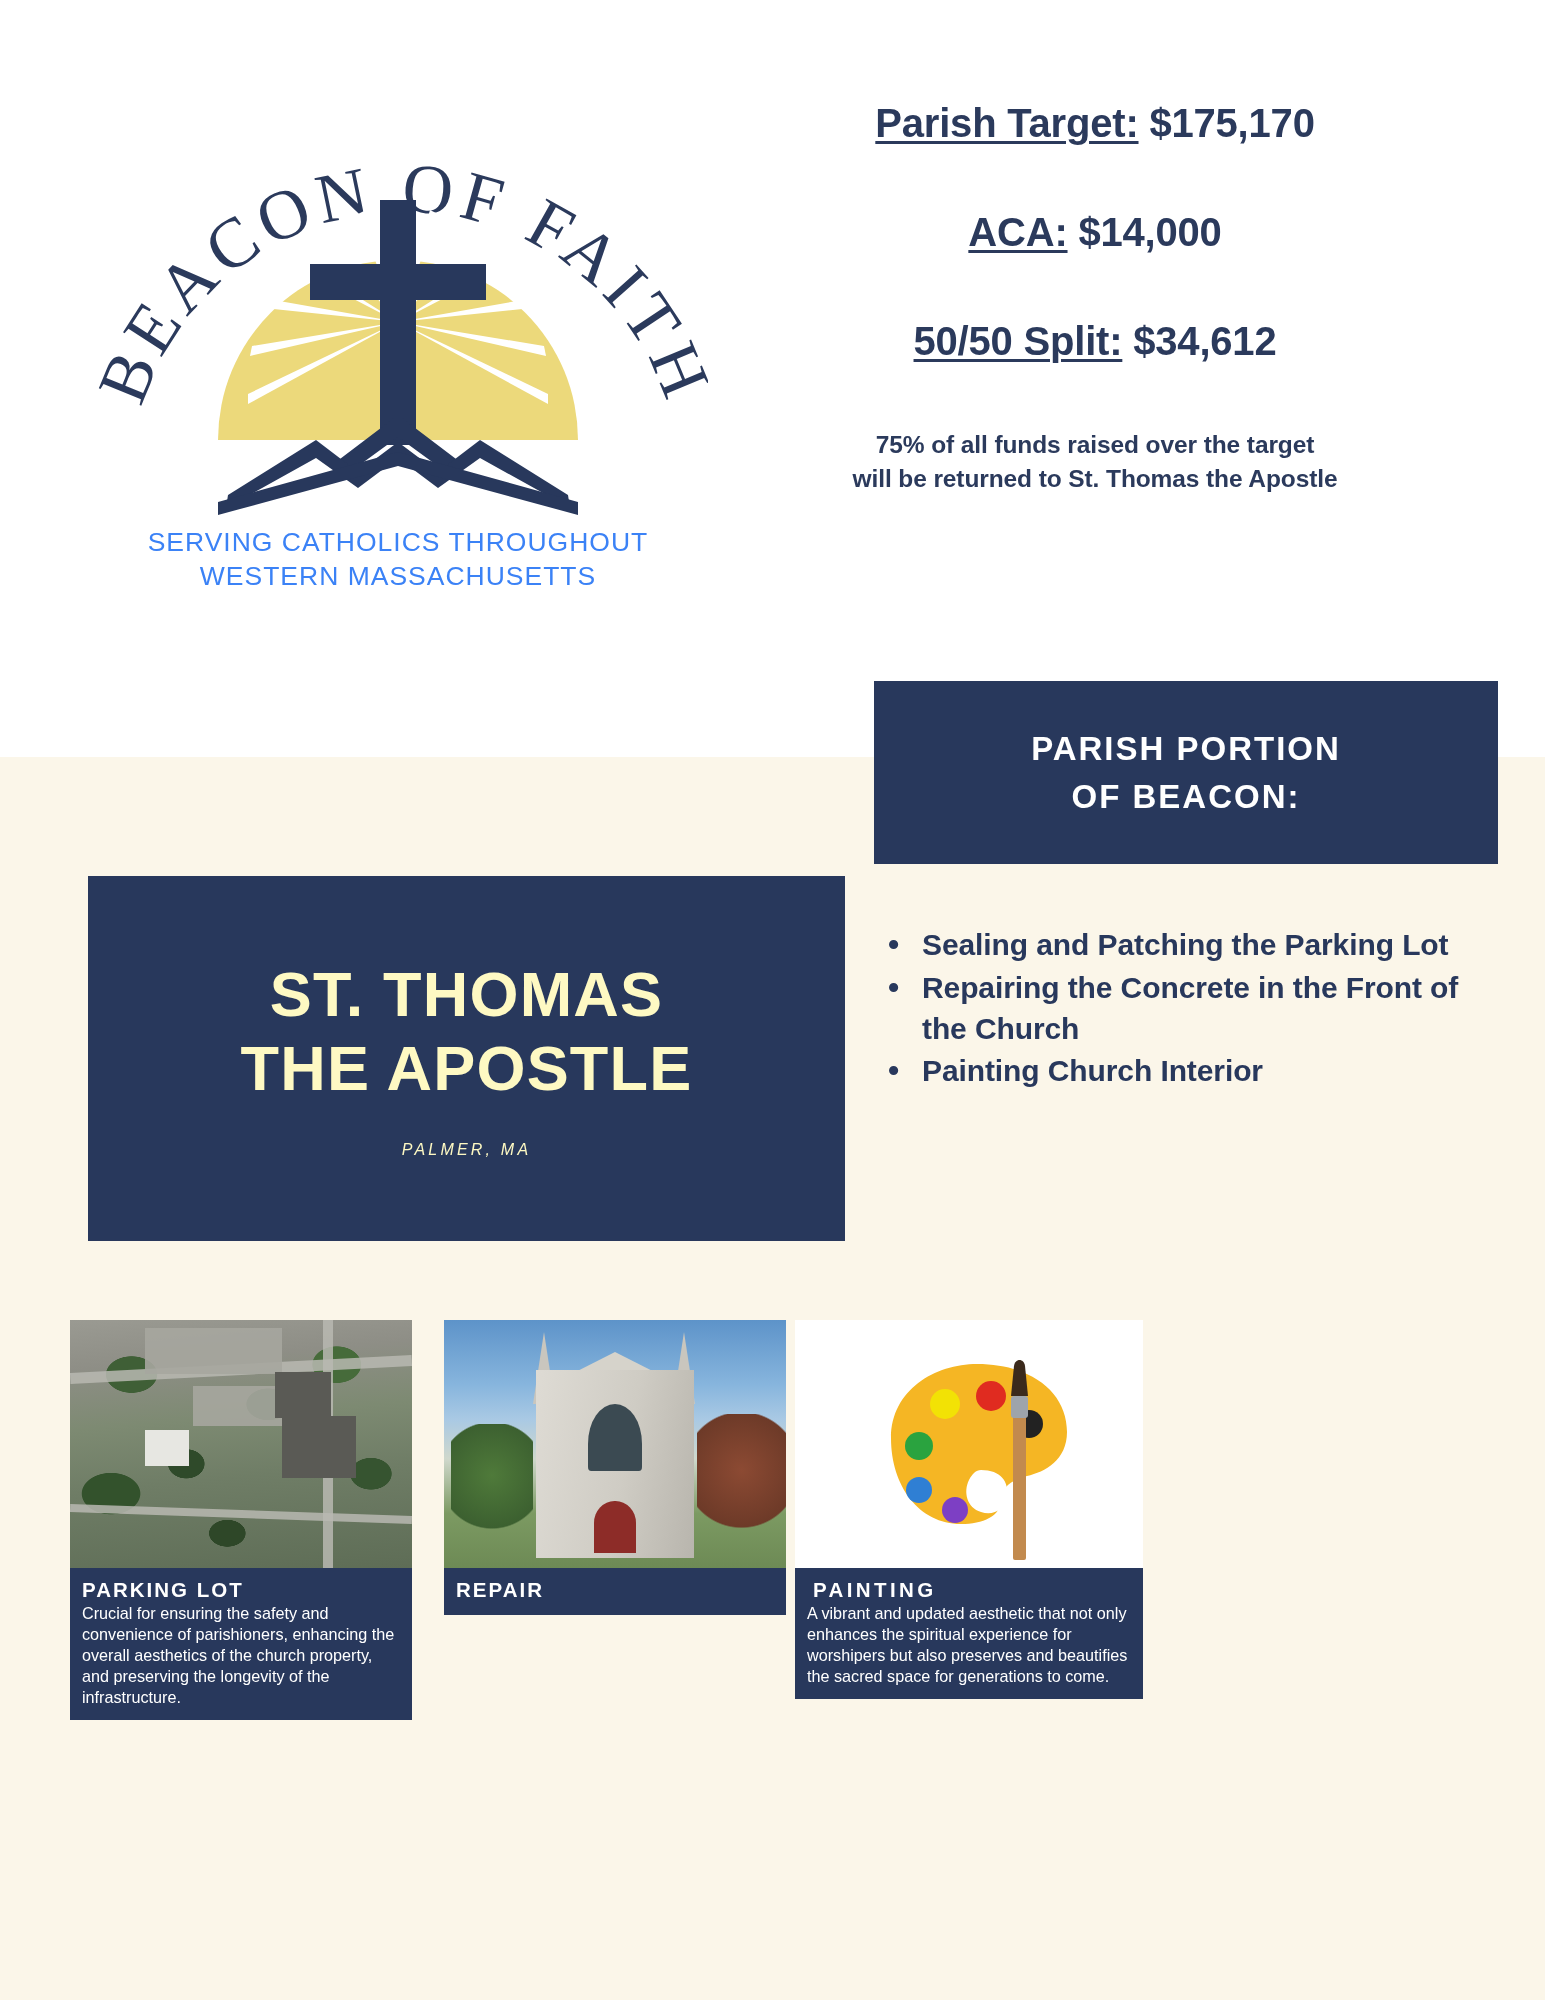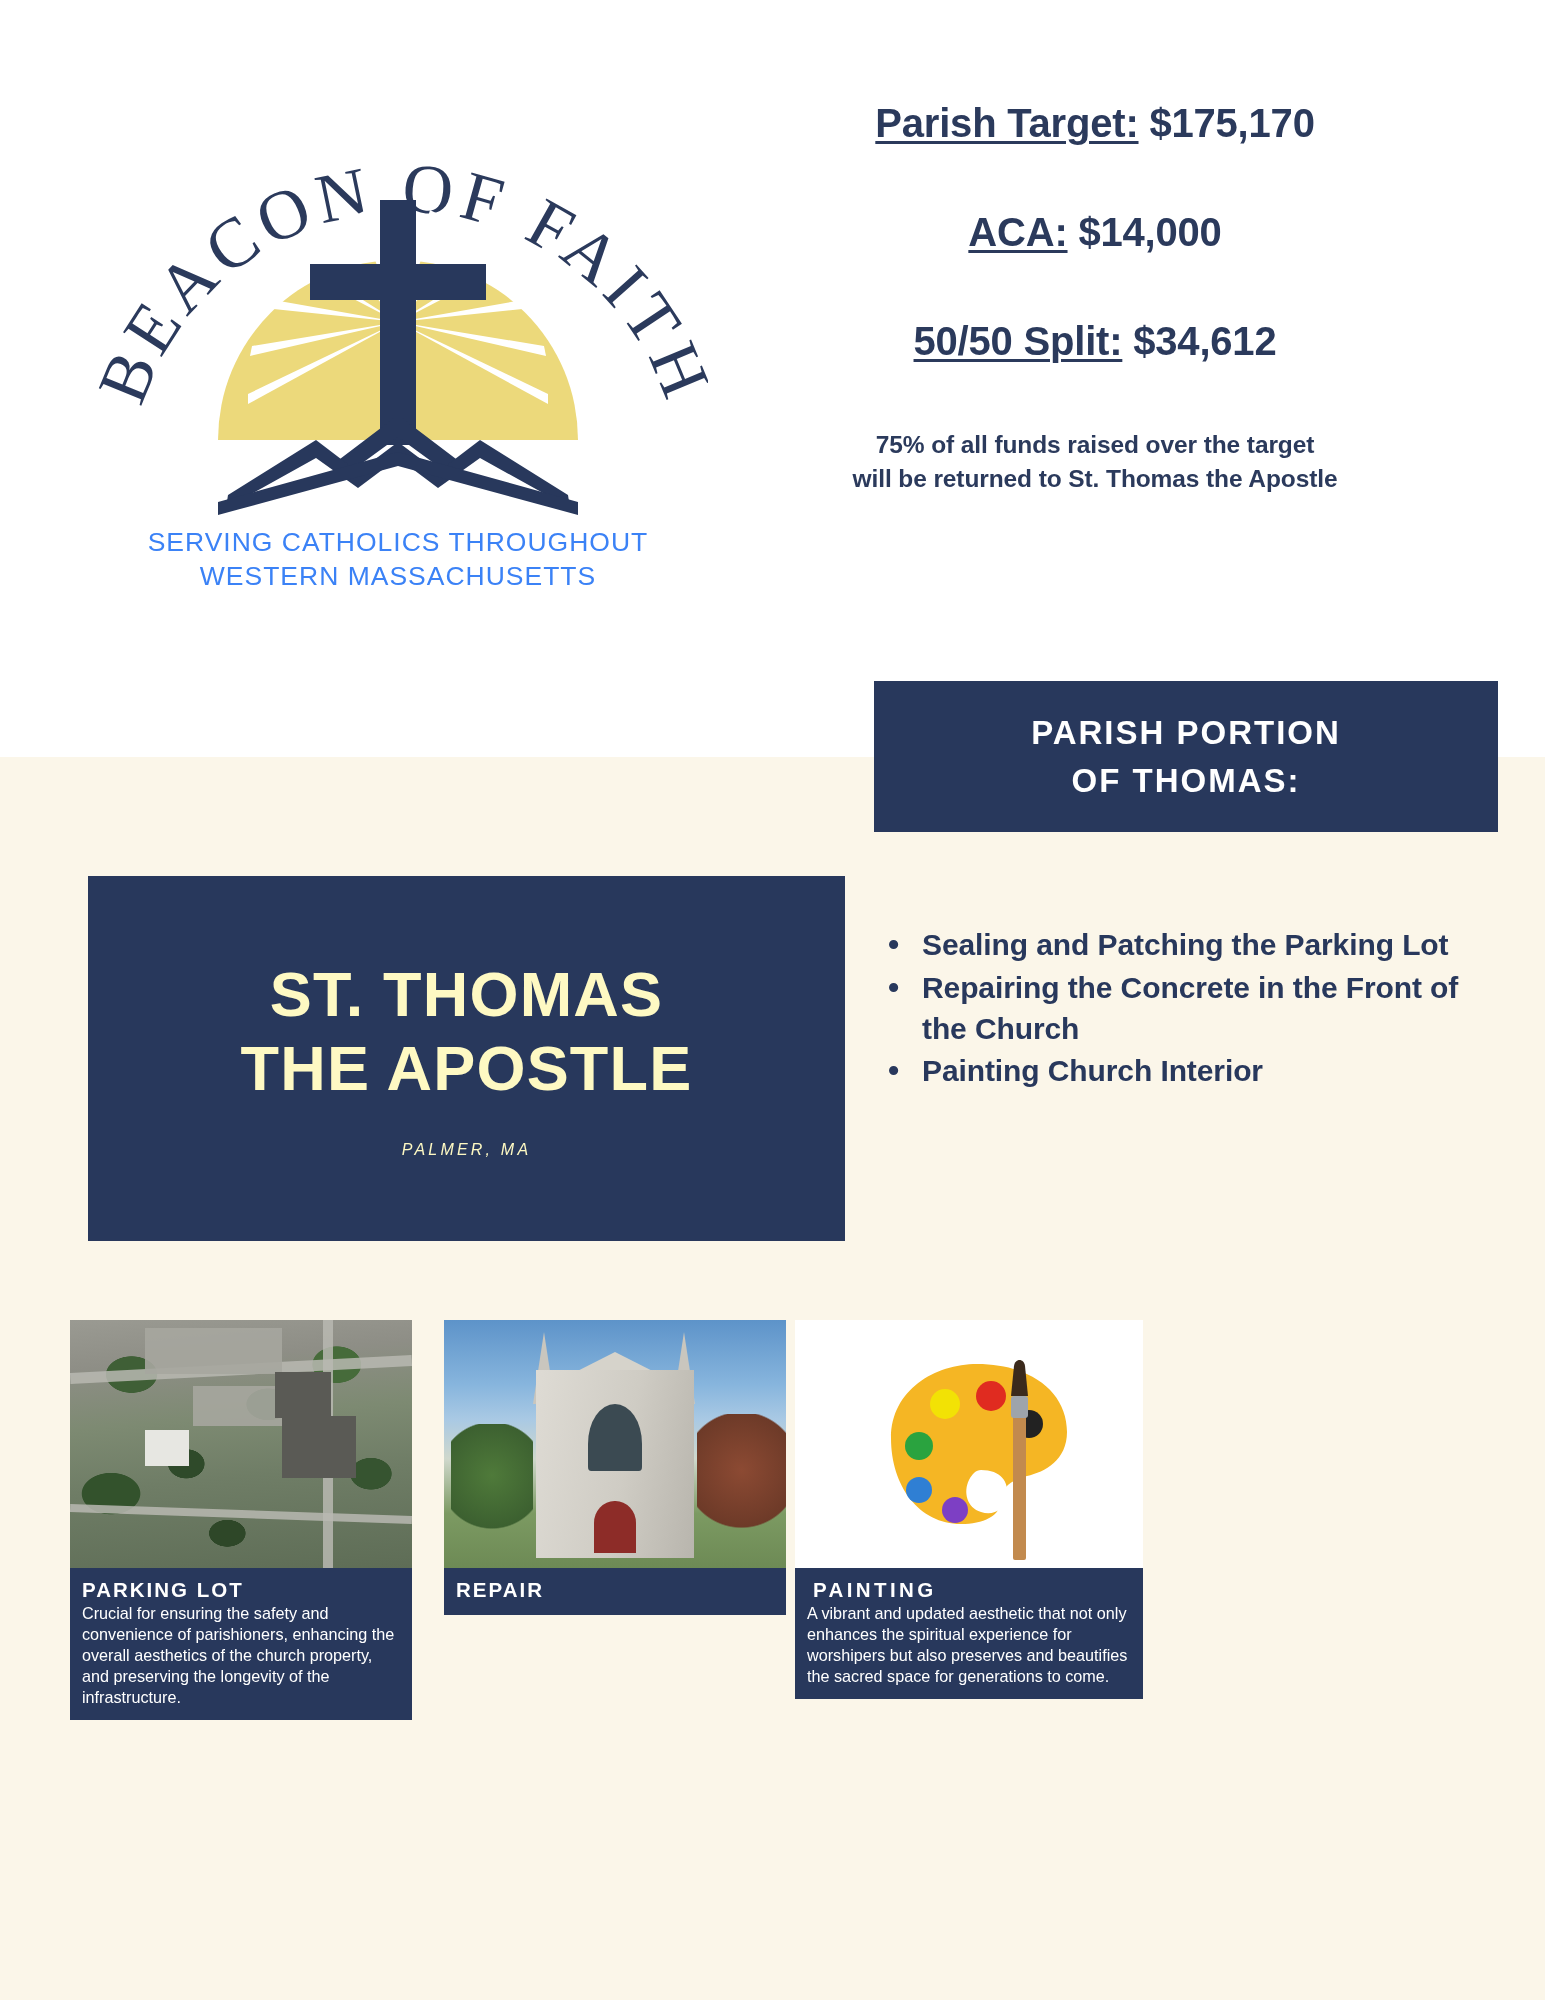--- a/index.html
+++ b/index.html
@@ -25,21 +25,21 @@
   
   .fin { position: absolute; left: 700px; top: 100px; width: 790px; text-align: center; color: #2b3a5c; }
   .fin-line { font-size: 40px; font-weight: 700; line-height: 1.18; letter-spacing: -0.2px; }
   .fin-line .lbl { text-decoration: underline; text-underline-offset: 4px; text-decoration-thickness: 3px; }
   .fin-gap1 { height: 62px; }
   .fin-gap2 { height: 62px; }
   .fin-note { margin-top: 62px; font-size: 24.5px; font-weight: 700; line-height: 1.40; letter-spacing: -0.1px; }
 
   
   .portion-box {
-    position: absolute; left: 874px; top: 681px; width: 624px; height: 151px;
+    position: absolute; left: 874px; top: 681px; width: 624px; height: 183px;
     background: #28385c; color: #ffffff;
     display: flex; align-items: center; justify-content: center; text-align: center;
   }
   .portion-text { font-size: 33px; font-weight: 700; letter-spacing: 2.0px; line-height: 1.45; }
 
   
   .name-box {
     position: absolute; left: 88px; top: 876px; width: 757px; height: 365px;
     background: #28385c; color: #fef9c3;
     display: flex; flex-direction: column; align-items: center; justify-content: center;
@@ -174,21 +174,21 @@
     </div>
     <div class="fin-note">
       <div>75% of all funds raised over the target</div>
       <div>will be returned to St. Thomas the Apostle</div>
     </div>
   </div>
 
   <div class="portion-box">
     <div class="portion-text">
       <div>PARISH PORTION</div>
-      <div>OF THOMAS:</div>
+      <div>OF BEACON:</div>
     </div>
   </div>
 
   <div class="name-box">
     <div class="name-title">
       <div>ST. THOMAS</div>
       <div>THE APOSTLE</div>
     </div>
     <div class="name-sub">PALMER, MA</div>
   </div>

